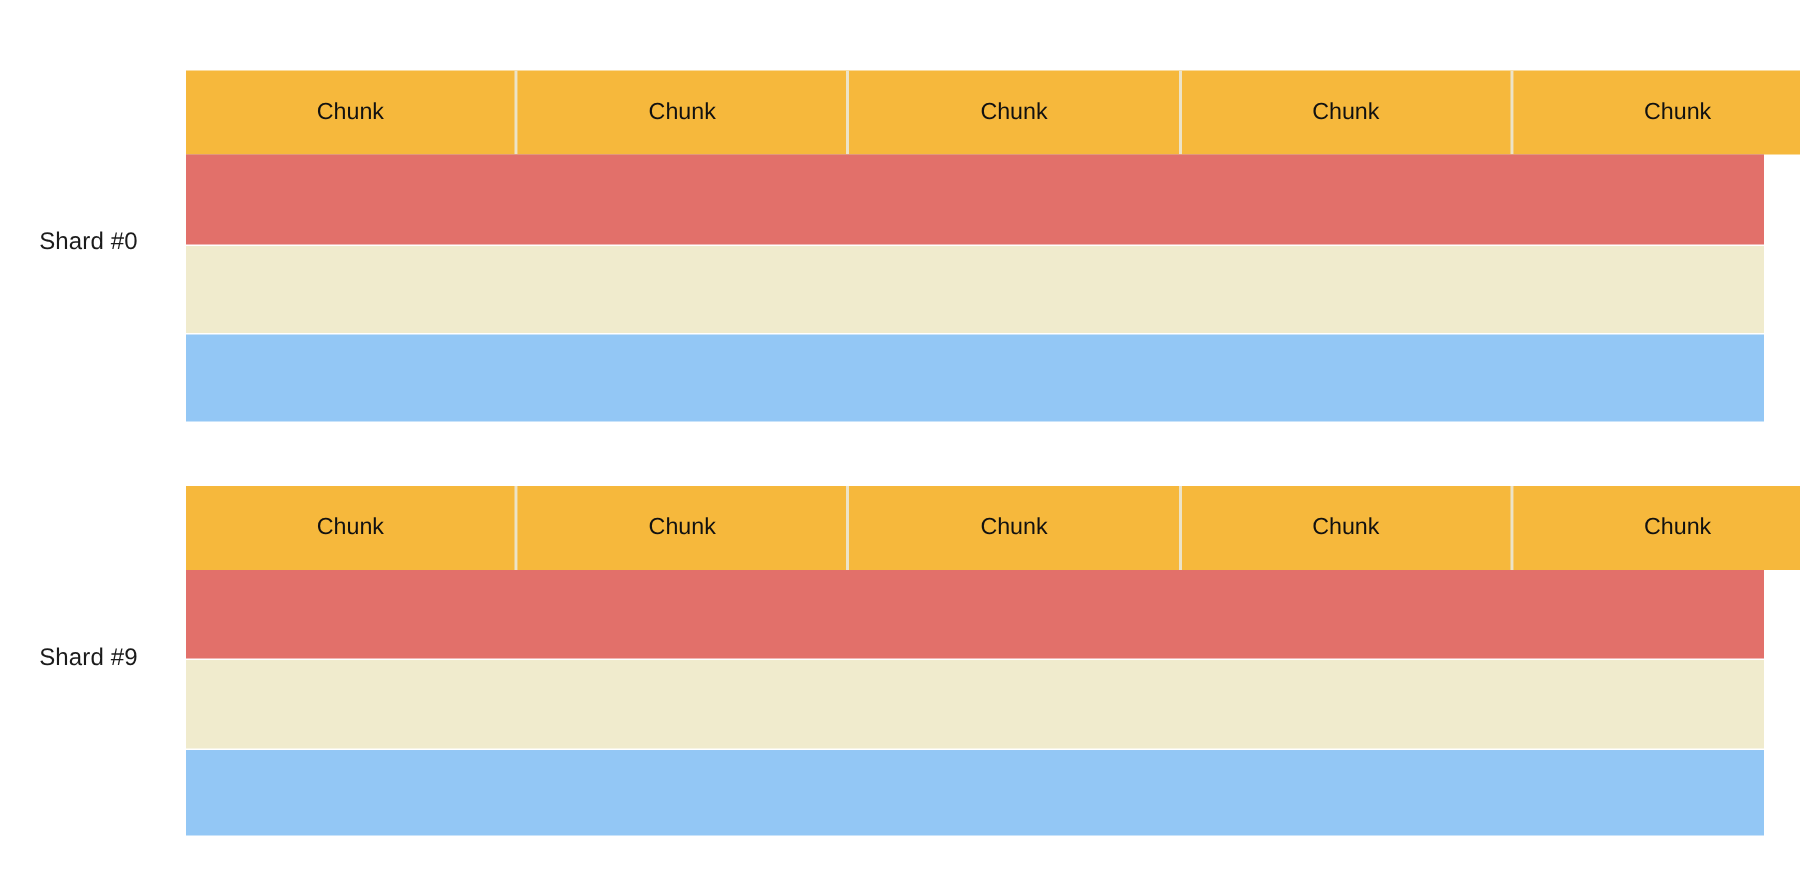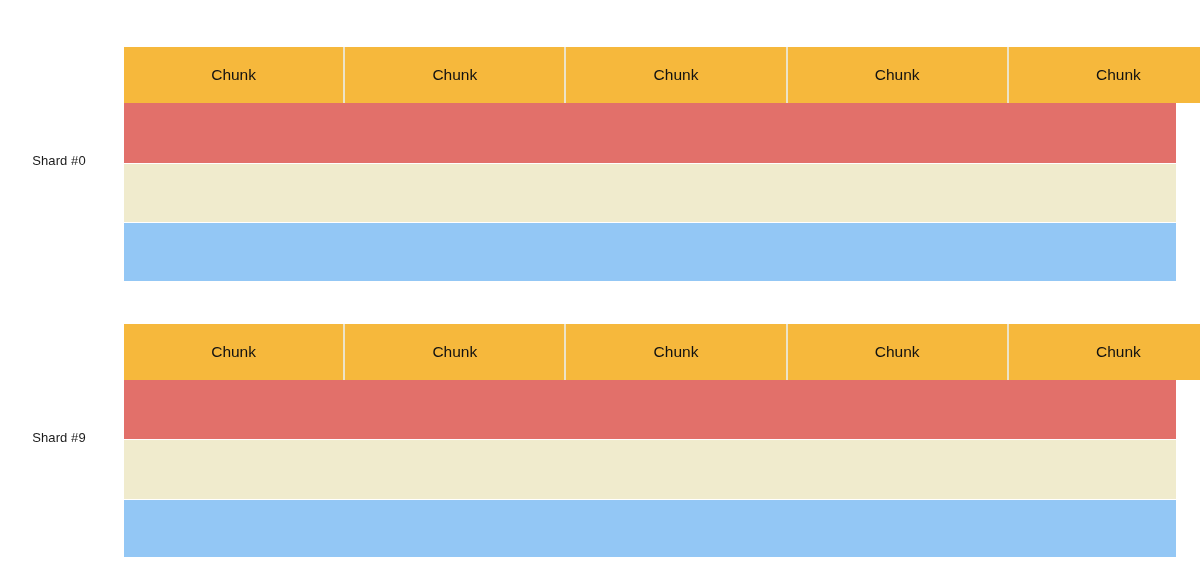--- a/index.html
+++ b/index.html
@@ -23,21 +23,21 @@
     position: absolute;
     left: 0;
     width: 1200px;
   }
 
   .shard-label {
     position: absolute;
     left: 0;
     width: 118px;
     text-align: center;
-    font-size: 13px;
+    font-size: 16px;
     color: #1b1b1b;
     font-family: "Liberation Sans", sans-serif;
     letter-spacing: 0.1px;
     white-space: nowrap;
   }
 
   .chunk-row {
     position: absolute;
     left: 124px;
     width: 1104px;

